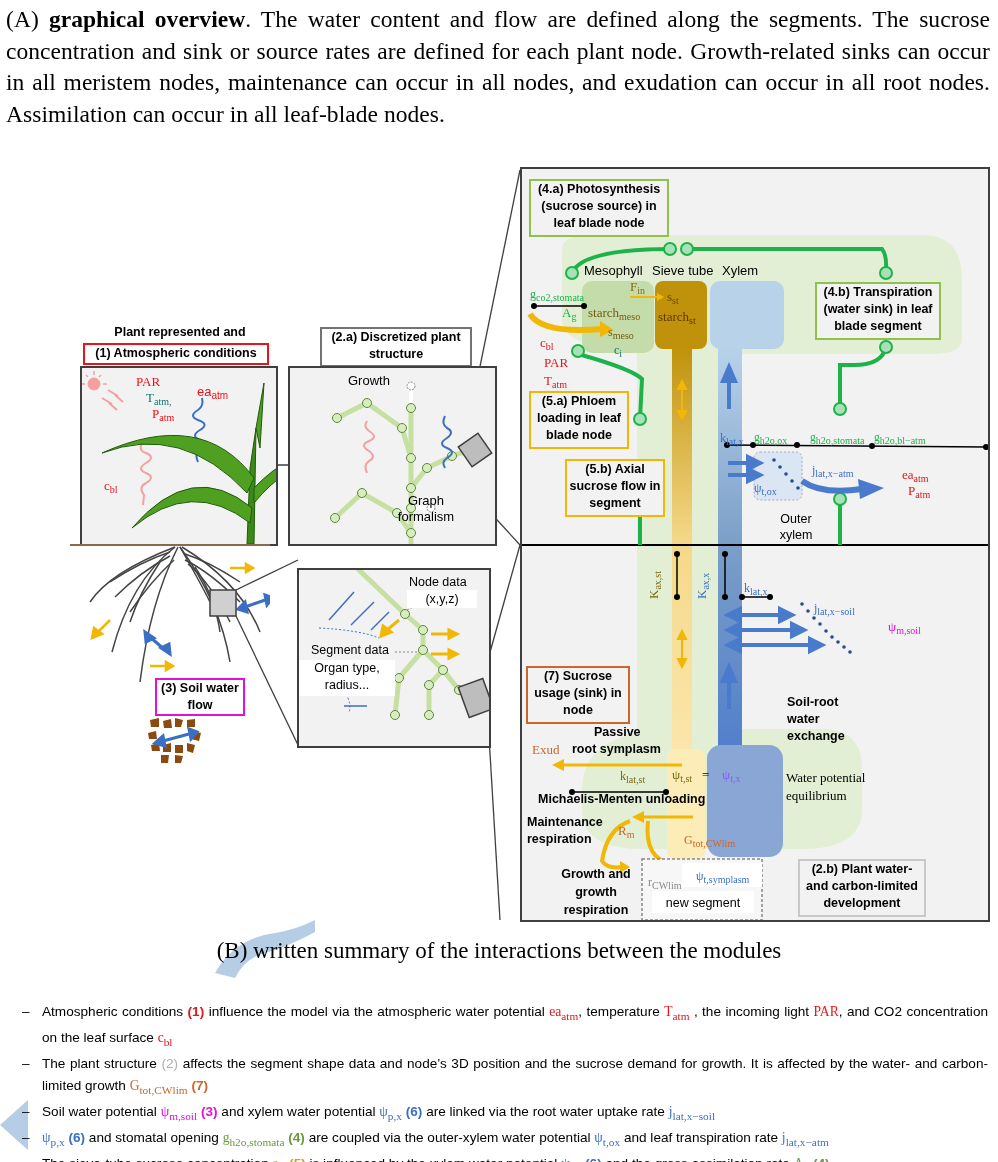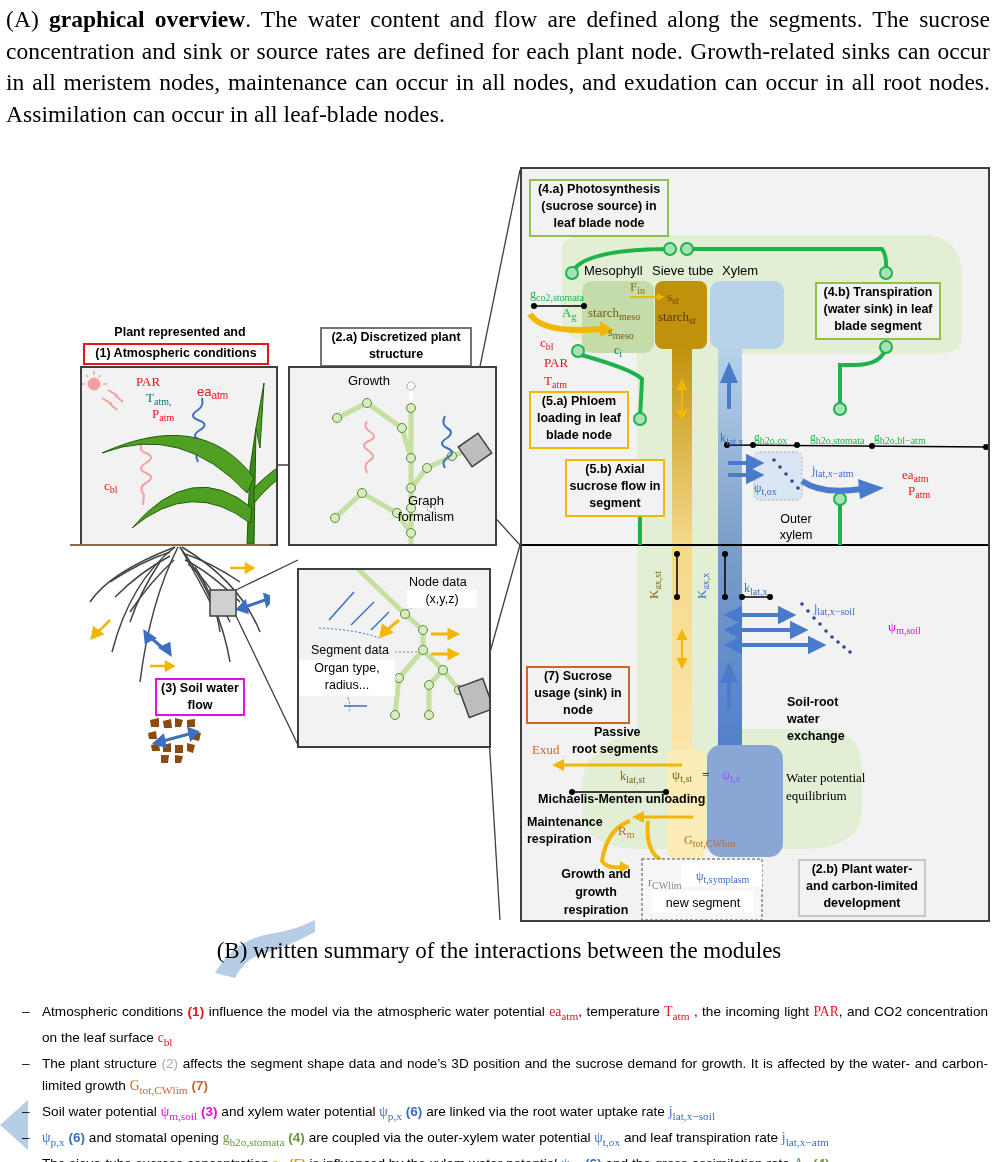--- a/index.html
+++ b/index.html
@@ -413,21 +413,21 @@
 
   <span class="sym" style="left:124px;top:392px;color:#7a6a10;transform:rotate(-90deg);transform-origin:left top;top:430px;"><span>K</span><sub>ax,st</sub></span>
   <span class="sym" style="left:172px;top:430px;color:#3a6fc4;transform:rotate(-90deg);transform-origin:left top;"><span>K</span><sub>ax,x</sub></span>
   <span class="sym" style="left:222px;top:412px;color:#3a6fc4;font-size:12px;"><span>k</span><sub>lat,x</sub></span>
   <span class="sym" style="left:292px;top:432px;color:#3a6fc4;font-size:12px;"><span>j</span><sub>lat,x−soil</sub></span>
   <span class="sym" style="left:366px;top:450px;color:#e010e0;"><span>ψ</span><sub>m,soil</sub></span>
   <div class="plain bold" style="left:265px;top:488px;width:68px;text-align:left;white-space:normal;line-height:17px;margin-top:37px;">Soil-root water exchange</div>
 
   <div class="plain bold" style="left:72px;top:555px;">Passive</div>
   <span class="sym" style="left:10px;top:573px;color:#c8682c;">Exud</span>
-  <div class="plain bold" style="left:50px;top:572px;">root segments</div>
+  <div class="plain bold" style="left:50px;top:572px;">root symplasm</div>
   <span class="sym" style="left:98px;top:600px;color:#7a6a10;font-size:12px;"><span>k</span><sub>lat,st</sub></span>
   <span class="sym" style="left:150px;top:598px;color:#7a6a10;"><span>ψ</span><sub>t,st</sub></span>
   <span class="sym" style="left:180px;top:598px;">=</span>
   <span class="sym" style="left:200px;top:598px;color:#8b5cf6;"><span>ψ</span><sub>t,x</sub></span>
   <div class="sym" style="left:264px;top:600px;white-space:normal;width:120px;line-height:18px;">Water potential equilibrium</div>
   <div class="plain bold" style="left:16px;top:622px;">Michaelis-Menten unloading</div>
   <div class="plain bold" style="left:5px;top:645px;width:80px;white-space:normal;line-height:17px;">Maintenance respiration</div>
   <span class="sym" style="left:96px;top:654px;color:#c8682c;"><span>R</span><sub>m</sub></span>
   <span class="sym" style="left:162px;top:664px;color:#c8682c;font-size:12px;"><span>G</span><sub>tot,CWlim</sub></span>
   <div class="plain bold" style="left:34px;top:696px;width:80px;text-align:center;white-space:normal;line-height:18px;">Growth and growth respiration</div>

